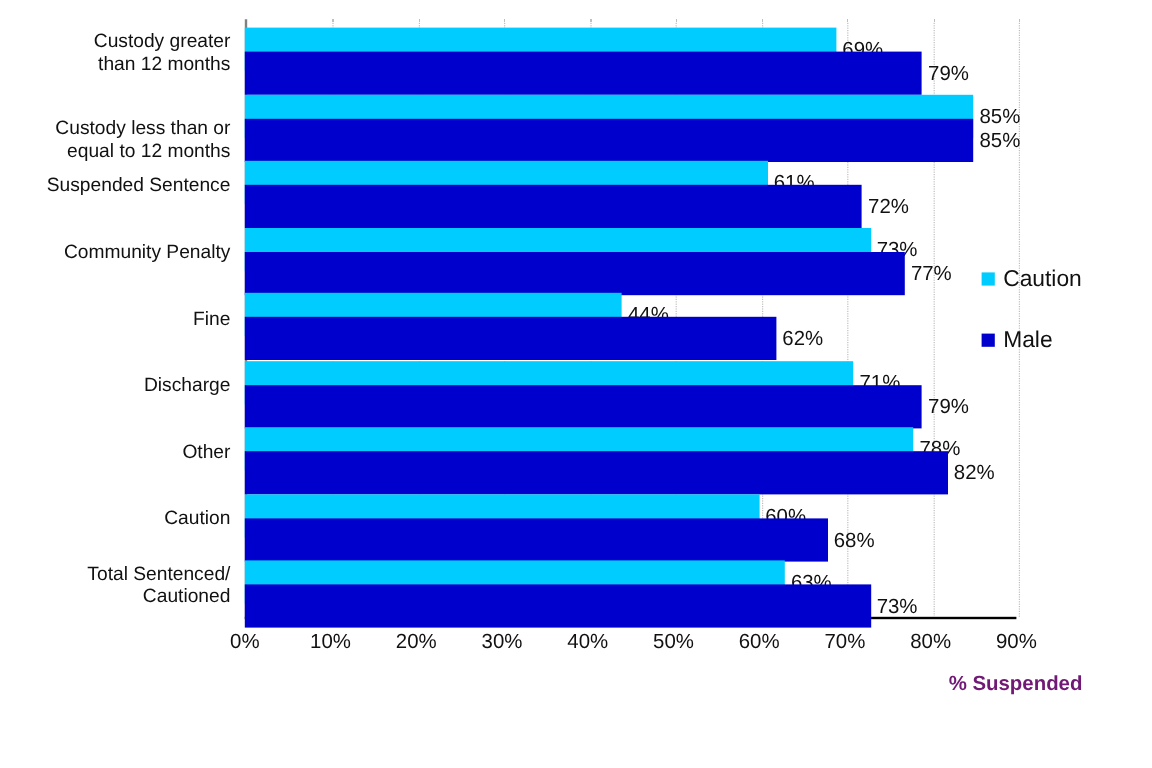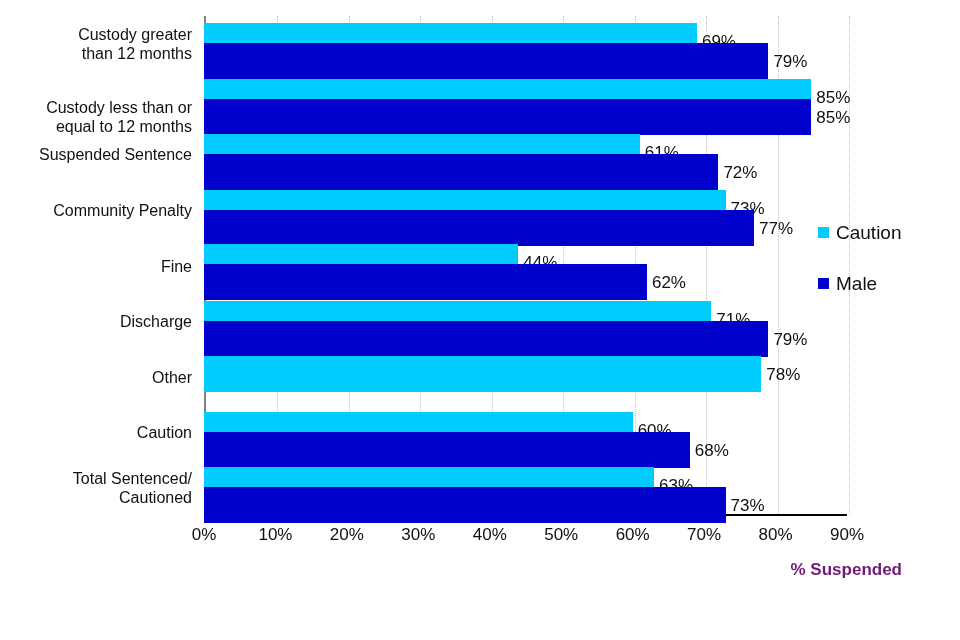--- a/index.html
+++ b/index.html
@@ -268,20 +268,24 @@
         </div>
         <div class="bar-row male" style="width: 643px;">
           <div class="bar male" style="width: 564.411px; background: rgb(0, 0, 204);"></div>
           <div class="bar-label" style="left: 564.411px;">79%</div>
         </div>
       </div>
       <div class="bar-group" style="top: 333.333px; height: 55.5556px;">
         <div class="bar-row female" style="width: 643px;">
           <div class="bar female" style="width: 557.267px; background: rgb(0, 204, 255);"></div>
           <div class="bar-label" style="left: 557.267px;">78%</div>
+        </div>
+        <div class="bar-row male" style="width: 643px;">
+          <div class="bar male" style="width: 585.844px; background: rgb(0, 0, 204);"></div>
+          <div class="bar-label" style="left: 585.844px;">82%</div>
         </div>
       </div>
       <div class="bar-group" style="top: 388.889px; height: 55.5556px;">
         <div class="bar-row female" style="width: 643px;">
           <div class="bar female" style="width: 428.667px; background: rgb(0, 204, 255);"></div>
           <div class="bar-label" style="left: 428.667px;">60%</div>
         </div>
         <div class="bar-row male" style="width: 643px;">
           <div class="bar male" style="width: 485.822px; background: rgb(0, 0, 204);"></div>
           <div class="bar-label" style="left: 485.822px;">68%</div>

